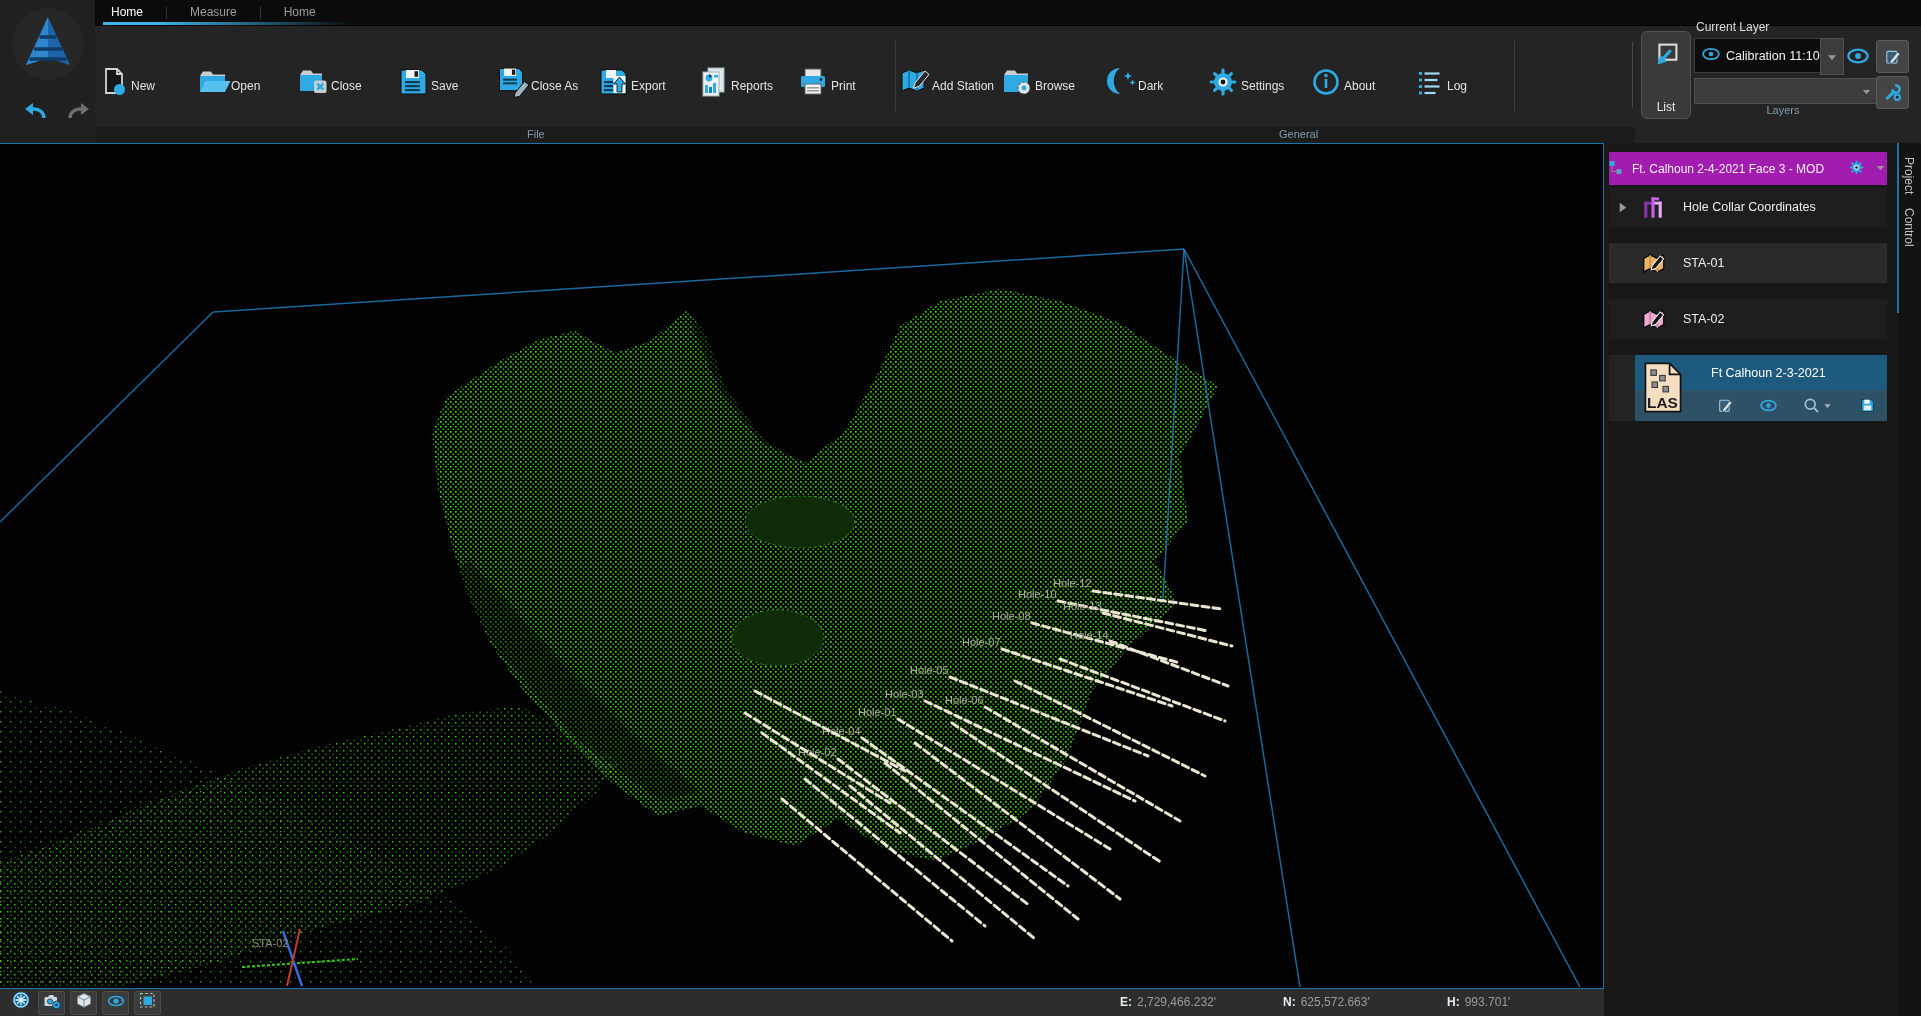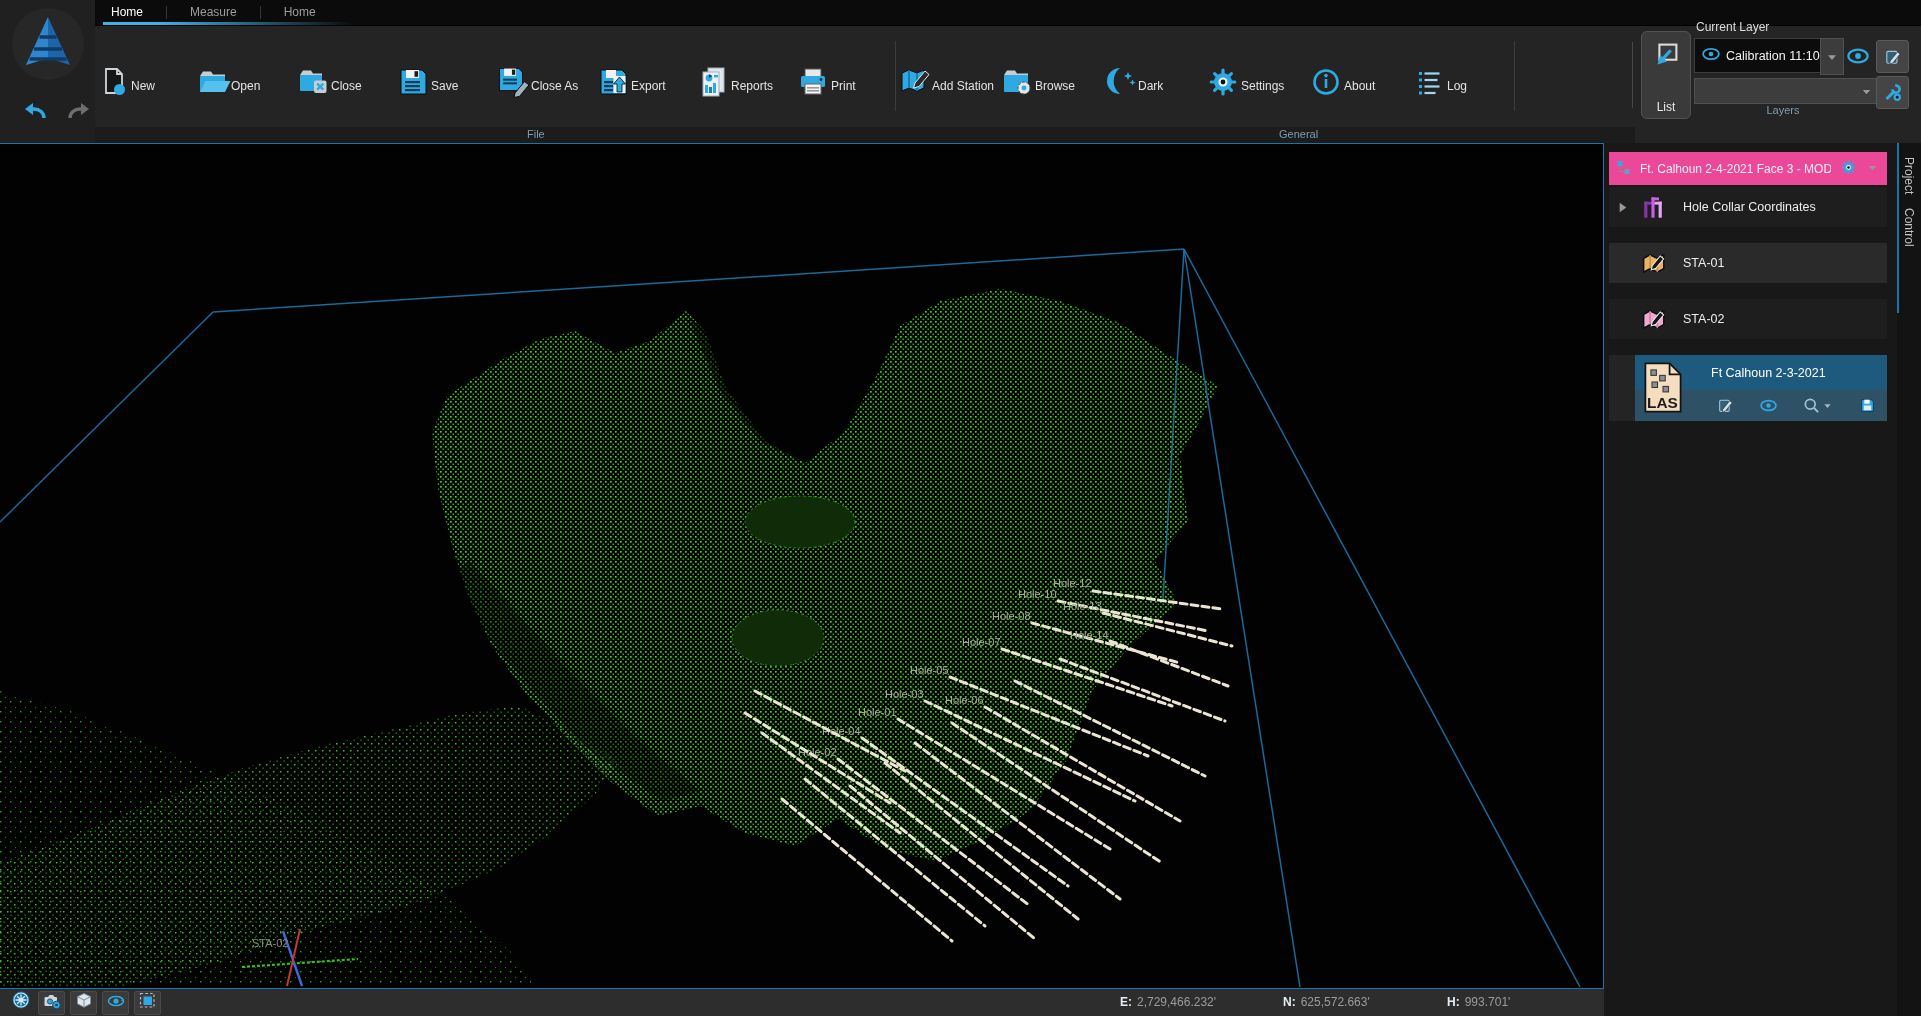--- a/index.html
+++ b/index.html
@@ -50,22 +50,22 @@
   
   .statusbar{position:absolute;left:0;top:988px;width:1604px;height:28px;background:#2d2d2d;
              border-top:1px solid #1e74ad;box-sizing:border-box;}
   .sb-tools{position:absolute;left:8px;top:2px;display:flex;gap:5px;}
   .sb-btn{width:25px;height:22px;background:#3b3b3b;border:1px solid #4b4b4b;border-radius:2px;
           display:flex;align-items:center;justify-content:center;}
   .sb-coord{position:absolute;top:6px;font-size:12px;color:#9c9c9c;white-space:nowrap;}
   .sb-coord b{color:#e4edf3;font-weight:bold;margin-right:5px;}
   
   .rpanel{position:absolute;left:1605px;top:143px;width:292px;height:873px;background:#181818;}
-  .rp-head{position:absolute;left:4px;top:9px;width:278px;height:33px;background:#ec4899;
-           display:flex;align-items:center;gap:8px;padding:0 8px;box-sizing:border-box;font-size:12px;color:#f2f2f2;justify-content:flex-end;}
+  .rp-head{position:absolute;left:4px;top:9px;width:278px;height:33px;background:#a21caf;
+           display:flex;align-items:center;gap:8px;padding:0 0;box-sizing:border-box;font-size:12px;color:#f2f2f2;justify-content:flex-end;}
   .rp-head .ttl{flex:1;white-space:nowrap;overflow:hidden;}
   .rp-items{position:absolute;left:4px;top:44px;width:278px;display:flex;flex-direction:column;gap:16px;}
   .rp-row{height:40px;display:flex;align-items:center;font-size:12.5px;color:#ededed;}
   .rp-caretcell{width:26px;display:flex;justify-content:center;}
   .rp-iconcell{width:36px;display:flex;justify-content:center;}
   .rp-lab{margin-left:12px;}
   .las-row{position:relative;height:66px;}
   .las-strip{position:absolute;left:0;top:0;width:26px;height:66px;background:#242424;}
   .las-name{position:absolute;left:26px;top:0;right:0;height:35px;background:#1d5a7e;
             display:flex;align-items:center;padding-left:76px;font-size:12.5px;color:#ffffff;}

